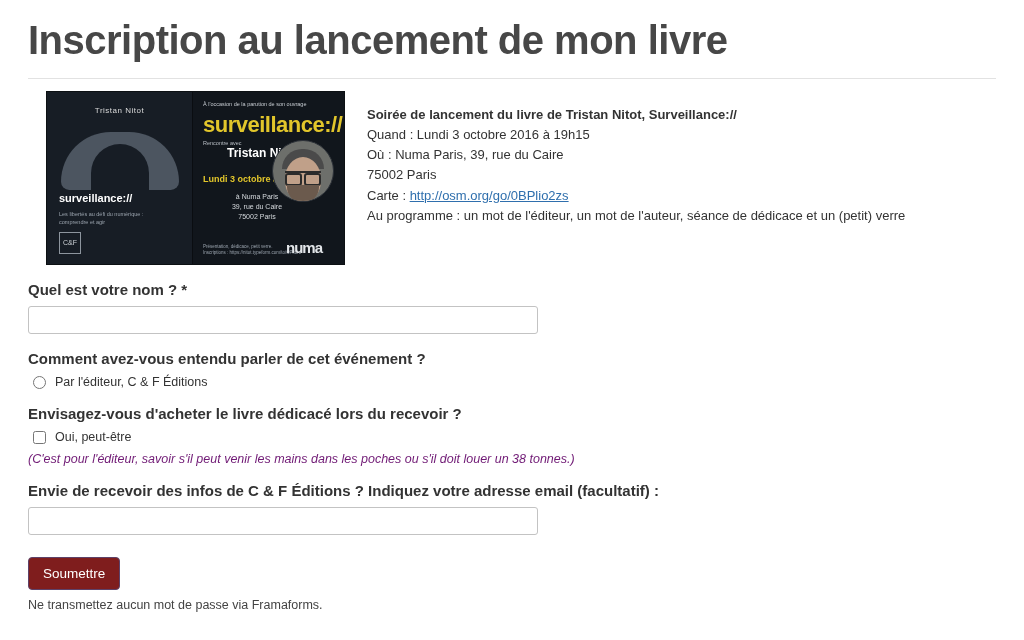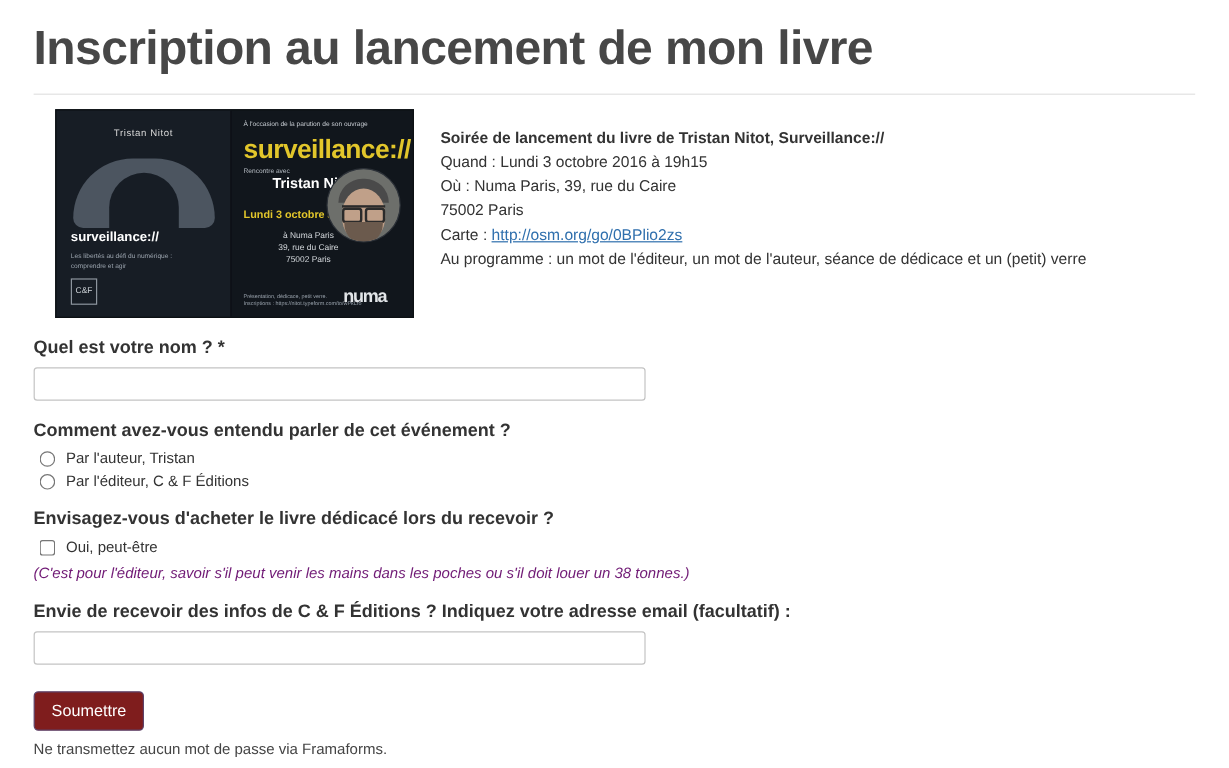--- a/index.html
+++ b/index.html
@@ -344,24 +344,20 @@
 
   <form>
 
     <div class="field-label">Quel est votre nom ? *</div>
     <input class="text-input" type="text" value="" style="">
 
     <div class="field-label">Comment avez-vous entendu parler de cet événement ?</div>
 
     <label class="radio-row">
       <input type="radio" name="source" style="">
-      <span>Par l'auteur, Tristan</span>
-    </label>
-    <label class="radio-row">
-      <input type="radio" name="source" style="">
       <span>Par l'éditeur, C &amp; F Éditions</span>
     </label>
 
     <div class="field-label">Envisagez-vous d'acheter le livre dédicacé lors du recevoir ?</div>
     <label class="check-row">
       <input type="checkbox" style="">
       <span>Oui, peut-être</span>
     </label>
     <div class="hint">(C'est pour l'éditeur, savoir s'il peut venir les mains dans les poches ou s'il doit louer un 38 tonnes.)</div>
 

